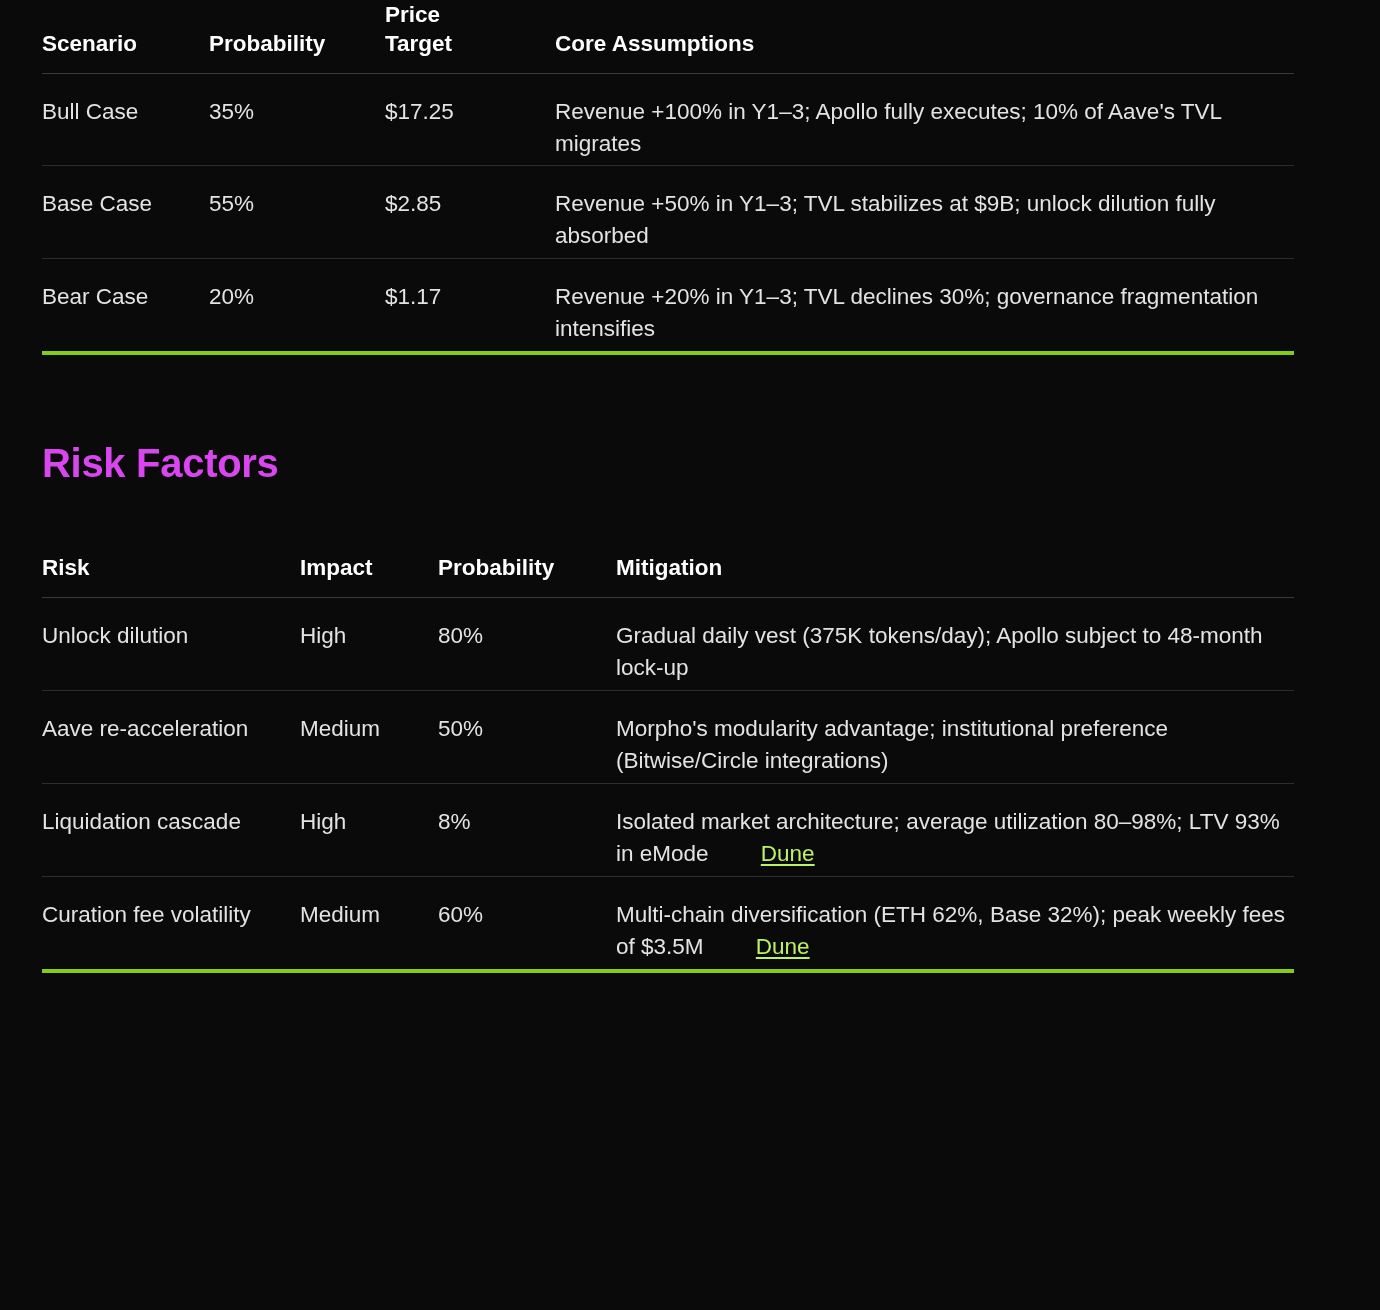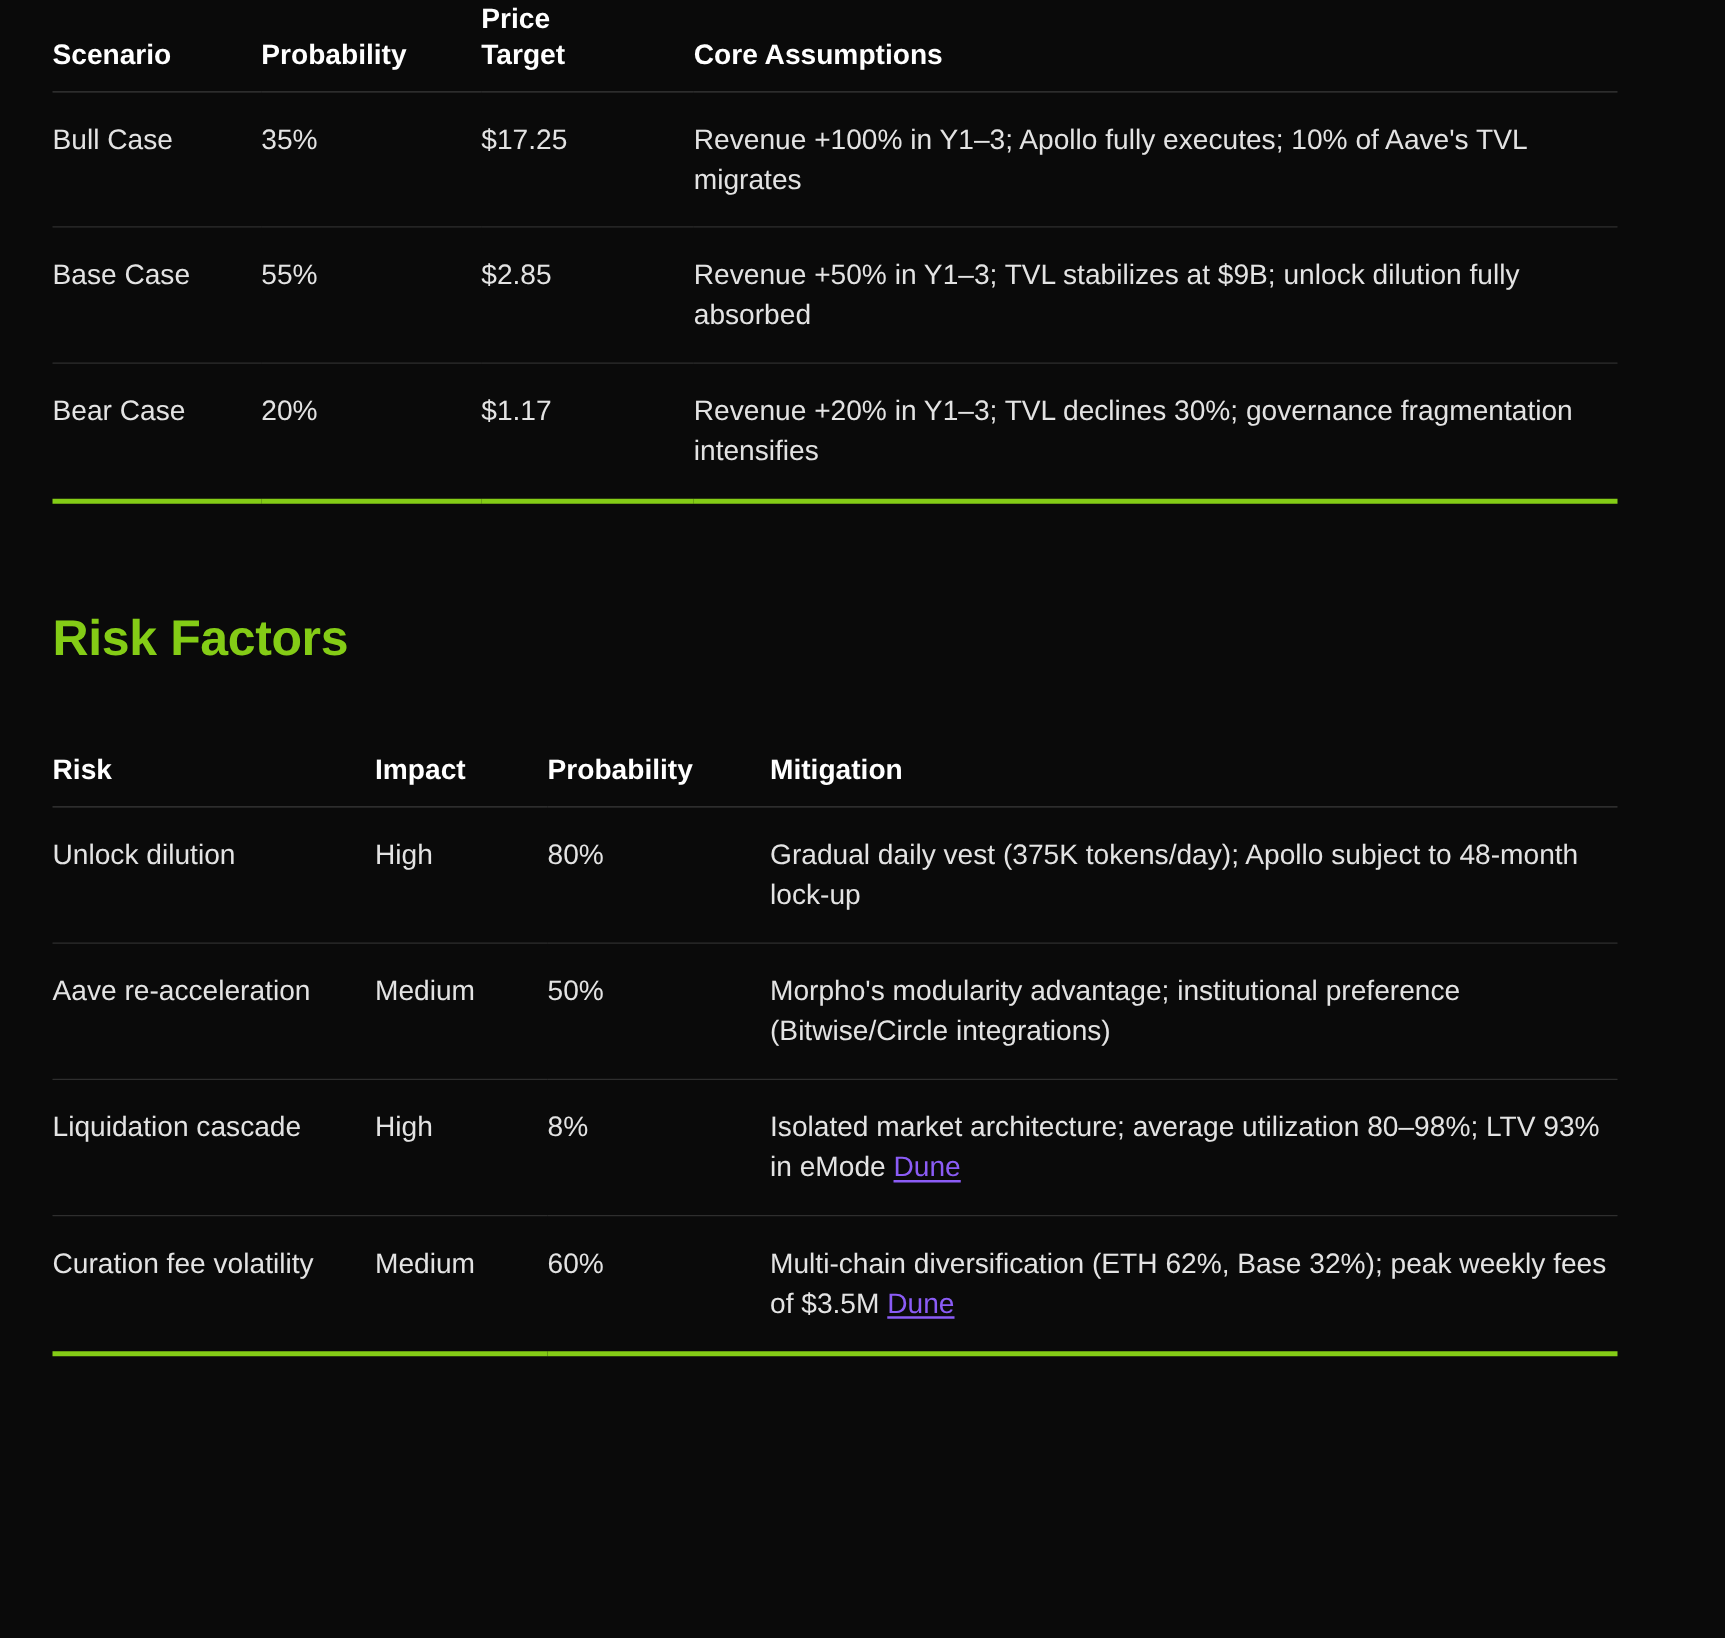--- a/index.html
+++ b/index.html
@@ -32,21 +32,21 @@
     padding: 0 0 14px 0;
     vertical-align: bottom;
     line-height: 1.28;
   }
   thead tr {
     border-bottom: 1px solid #3a3a3a;
   }
   td {
     font-size: 22.5px;
     color: #e3e3e3;
-    padding: 22px 0 22px 0;
+    padding: 22px 0 6px 0;
     vertical-align: top;
     line-height: 1.42;
     border-bottom: 1px solid #2e2e2e;
   }
   tbody tr:last-child td {
     border-bottom: 4px solid #84cc16;
   }
   
   .scenario-table col.c1 { width: 167px; }
   .scenario-table col.c2 { width: 176px; }
@@ -55,32 +55,33 @@
 
   
   .risk-table col.c1 { width: 258px; }
   .risk-table col.c2 { width: 138px; }
   .risk-table col.c3 { width: 178px; }
   .risk-table col.c4 { width: auto; }
 
   h2.section-title {
     font-size: 40px;
     font-weight: bold;
-    color: #84cc16;
+    color: #d946ef;
     margin: 0;
     padding: 0;
     letter-spacing: -0.3px;
   }
   .spacer-top { height: 1px; }
   .gap-after-table { height: 86px; }
   .gap-after-title { height: 68px; }
   a.ref-link {
-    color: #8b5cf6;
+    color: #bef264;
     text-decoration: underline;
     text-underline-offset: 3px;
+    margin-left: 46px;
   }
   .th-pricetarget {
     display: block;
     line-height: 1.28;
   }
 </style>
 </head>
 <body>
 
 <div class="page">

